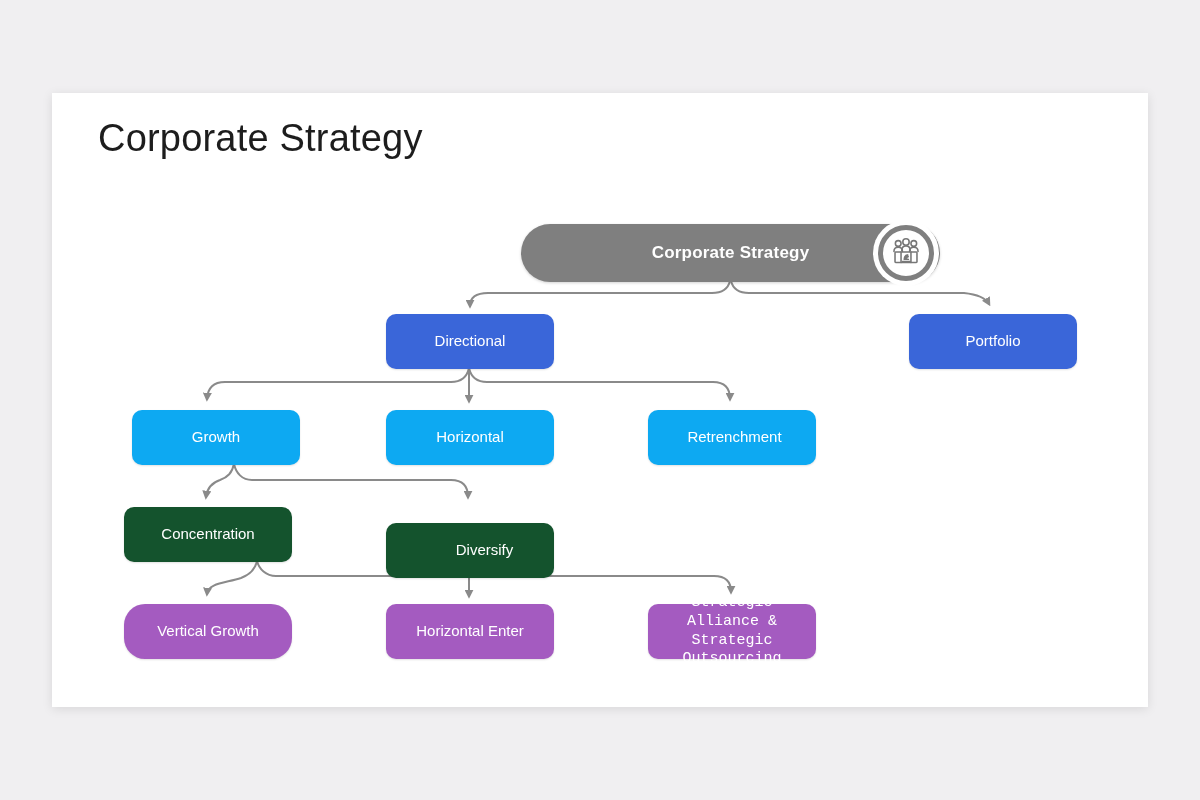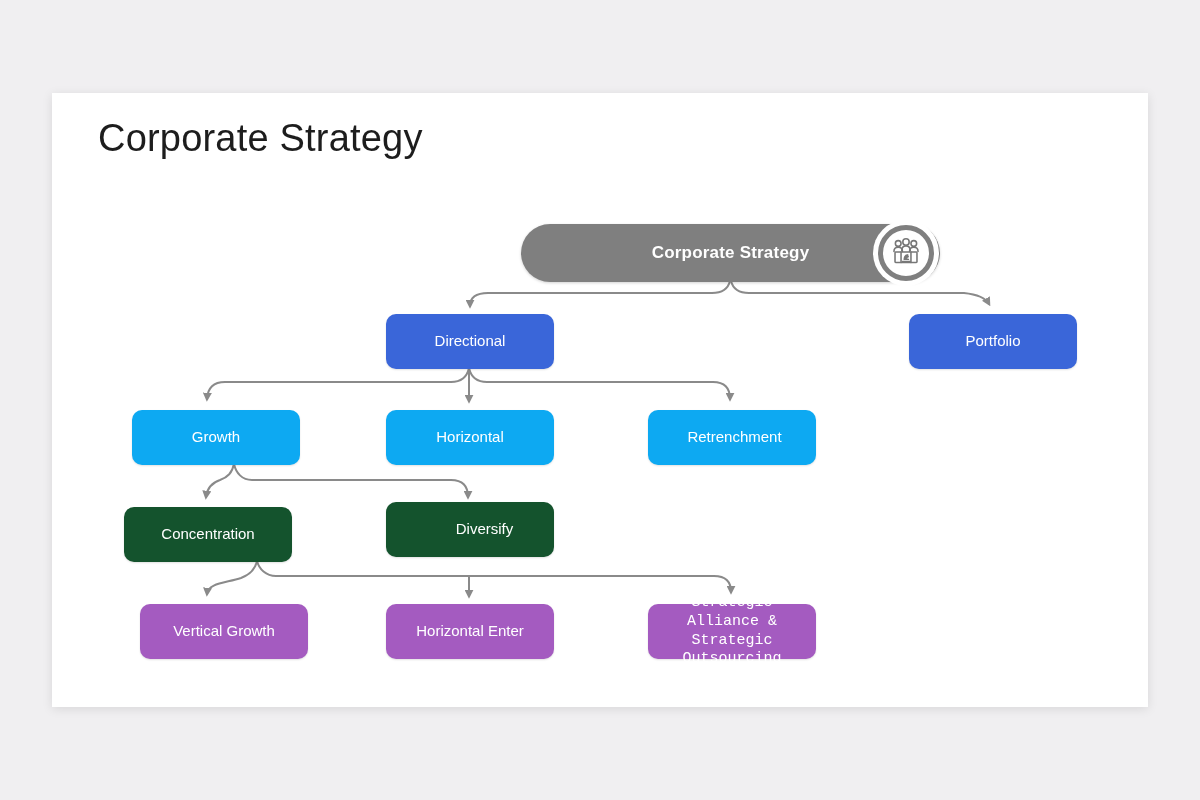--- a/index.html
+++ b/index.html
@@ -49,22 +49,22 @@
   .lvl2 { background: #0da9f2; }
   .lvl3 { background: #14532d; }
   .lvl4 { background: #a45bc0; }
 
   .n-directional        { left: 386px; top: 314px; }
   .n-portfolio          { left: 909px; top: 314px; }
   .n-growth             { left: 132px; top: 410px; }
   .n-stability          { left: 386px; top: 410px; }
   .n-retrenchment       { left: 648px; top: 410px; padding-left: 15px; }
   .n-concentration      { left: 124px; top: 507px; }
-  .n-diversify          { left: 386px; top: 502px; padding-left: 39px; }
-  .n-vertical-growth    { left: 140px; top: 604px; }
+  .n-diversify          { left: 386px; top: 523px; padding-left: 39px; }
+  .n-vertical-growth    { left: 124px; top: 604px; border-radius: 21px; }
   .n-horizontal-growth  { left: 386px; top: 604px; }
   .n-strategic-alliance { left: 648px; top: 604px; font-family: Liberation Mono, monospace; }
 
   
   .root-pill {
     position: absolute;
     left: 521px; top: 224px;
     width: 419px; height: 58px;
     background: #7f7f7f;
     border-radius: 29px;

